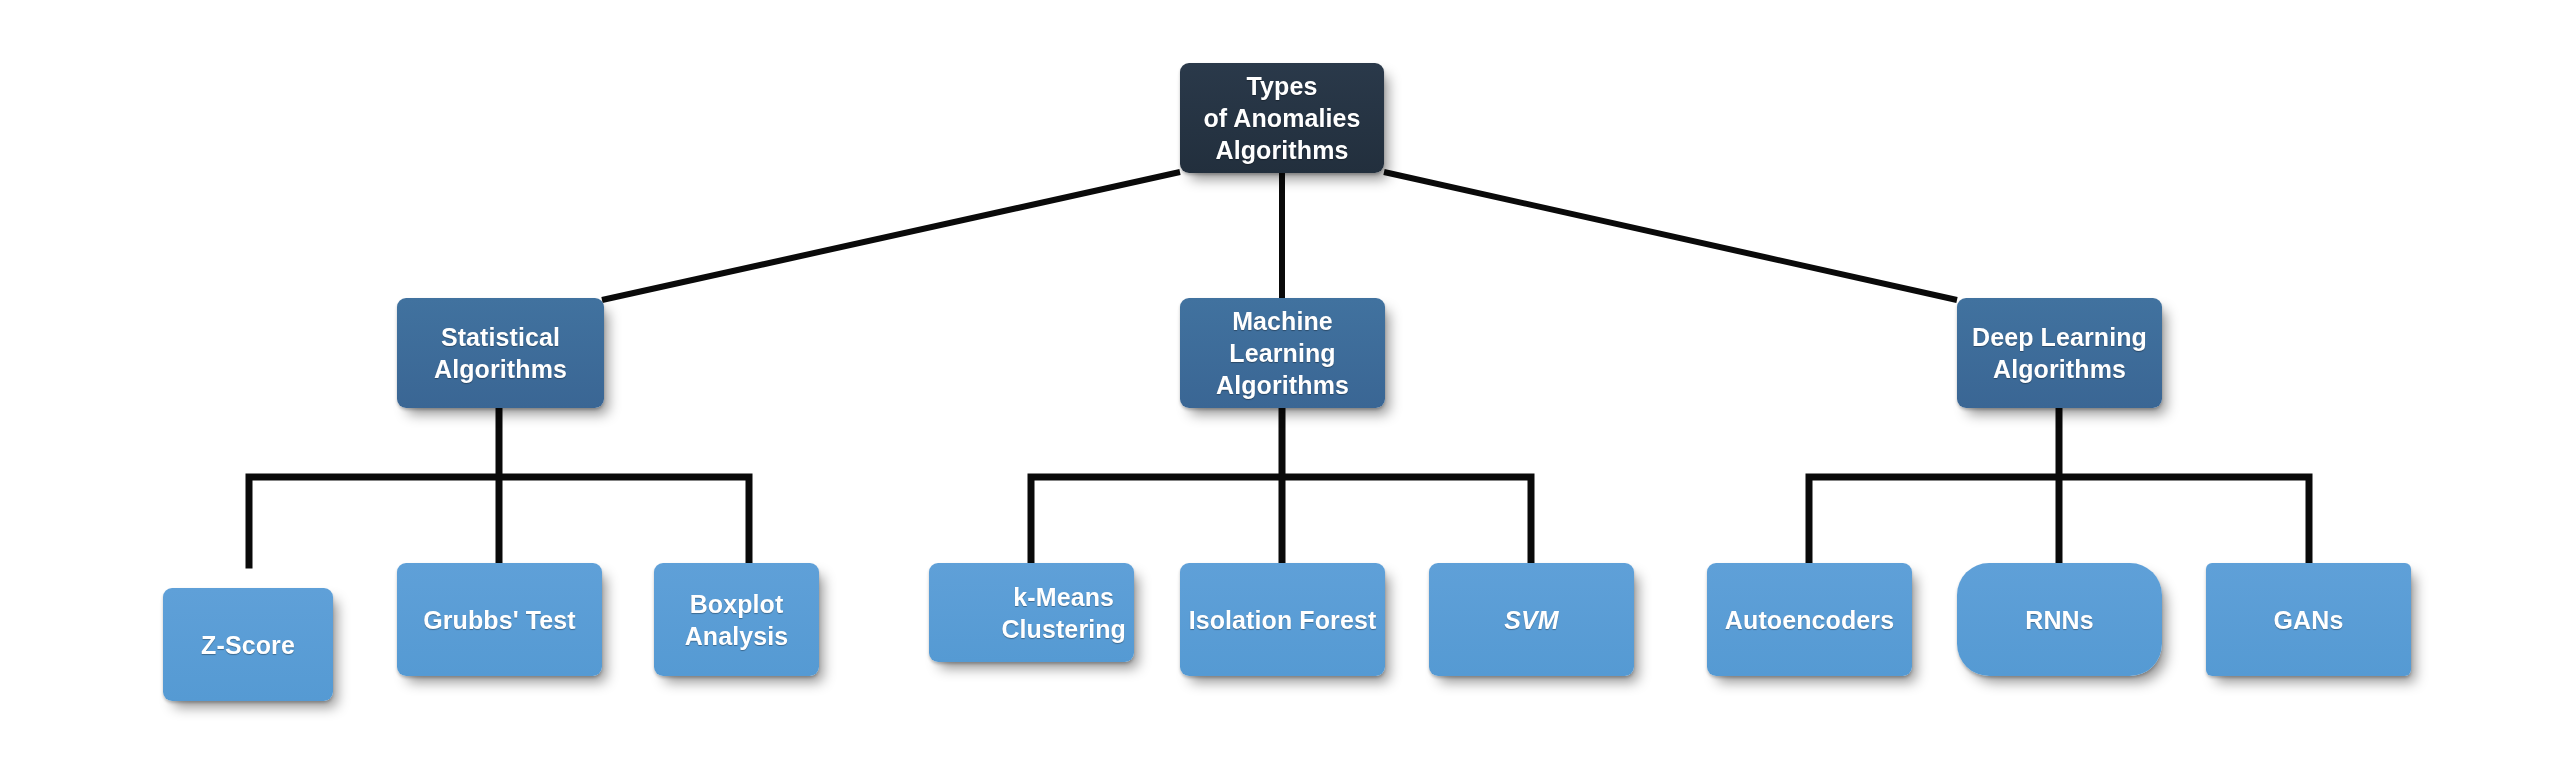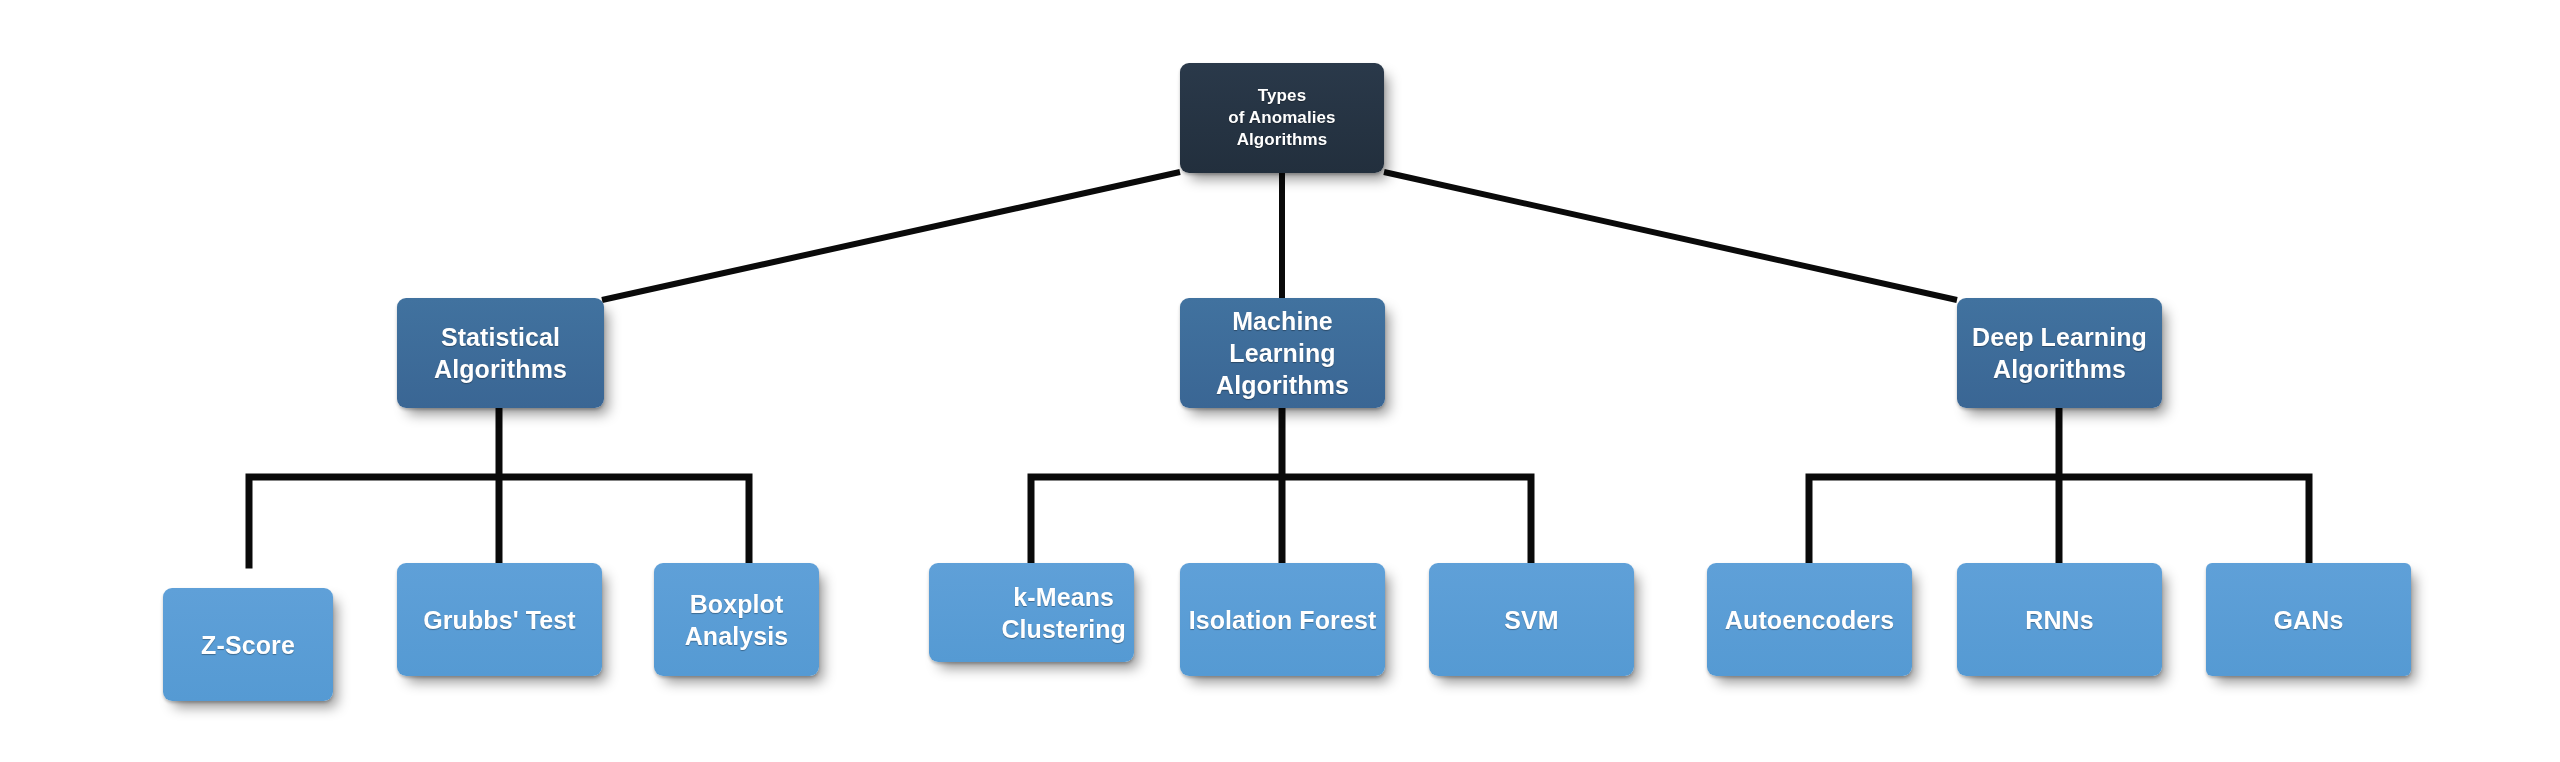--- a/index.html
+++ b/index.html
@@ -44,21 +44,21 @@
                 0 2px 3px rgba(0,0,0,0.22);
     user-select: none;
   }
   .node .label {
     display: block;
     white-space: pre-line;
     padding: 0 8px;
   }
   .node.root {
     background: linear-gradient(180deg, #2a394a 0%, #222f3d 100%);
-    font-size: 17px;
+    font-size: 25px;
   }
   .node.branch {
     background: linear-gradient(180deg, #41729f 0%, #3a6694 100%);
     font-size: 25px;
   }
   .node.leaf {
     background: linear-gradient(180deg, #5fa0d8 0%, #559ad3 100%);
     font-size: 25px;
   }
 </style>
@@ -111,27 +111,27 @@
     <span class="label">Boxplot Analysis</span>
   </div>
 
   <div class="node leaf" style="left:929px; top:563px; width:205px; height:99px;justify-content:flex-end;">
     <span class="label">k-Means
 Clustering</span>
   </div>
   <div class="node leaf" style="left:1180px; top:563px; width:205px; height:113px;">
     <span class="label">Isolation Forest</span>
   </div>
-  <div class="node leaf" style="left:1429px; top:563px; width:205px; height:113px;">
+  <div class="node leaf" style="left:1429px; top:563px; width:205px; height:113px;font-style:italic;">
     <span class="label">SVM</span>
   </div>
 
   <div class="node leaf" style="left:1707px; top:563px; width:205px; height:113px;">
     <span class="label">Autoencoders</span>
   </div>
-  <div class="node leaf" style="left:1957px; top:563px; width:205px; height:113px;">
+  <div class="node leaf" style="left:1957px; top:563px; width:205px; height:113px;border-radius:32px;">
     <span class="label">RNNs</span>
   </div>
   <div class="node leaf" style="left:2206px; top:563px; width:205px; height:113px;border-radius:6px;">
     <span class="label">GANs</span>
   </div>
 
 </div>
 
 </body></html>

